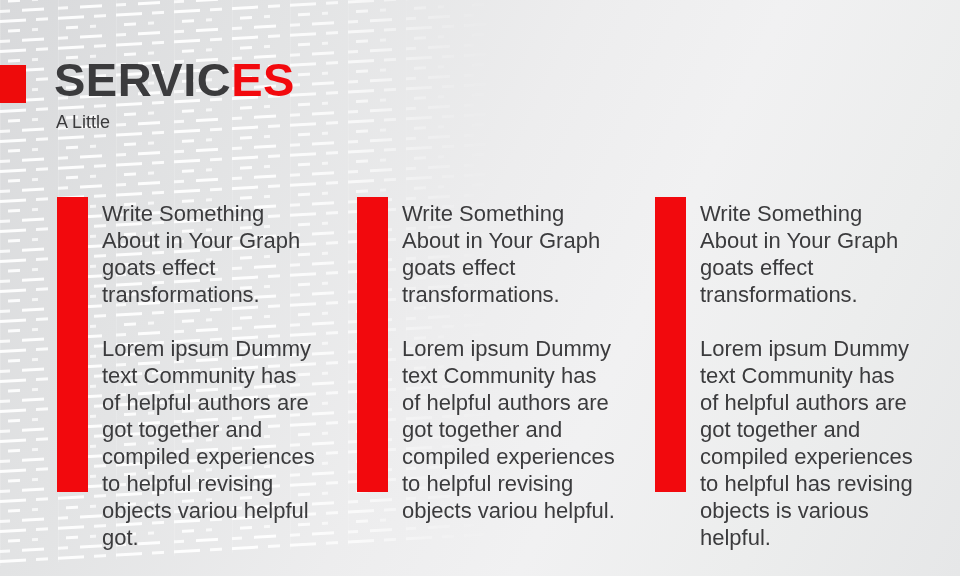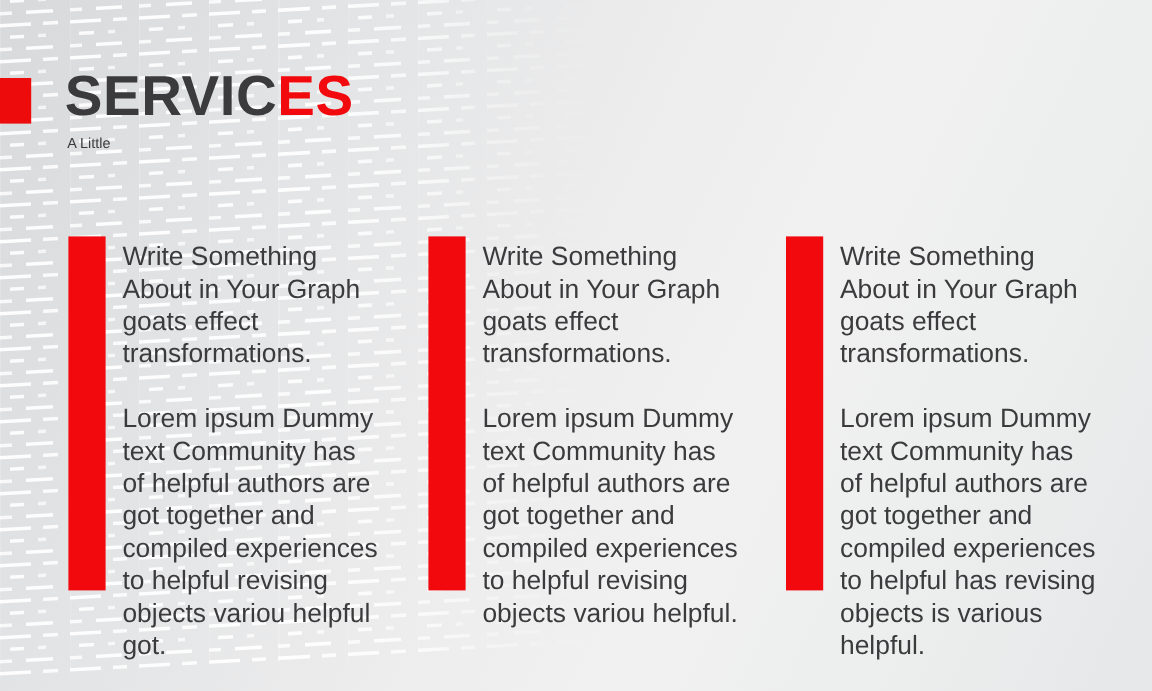--- a/index.html
+++ b/index.html
@@ -100,21 +100,21 @@
     letter-spacing: 0.5px;
     line-height: 1;
     color: #3b3b3d;
     white-space: nowrap;
   }
   .title .hl { color: #f2090d; }
   .subtitle {
     position: absolute;
     left: 56px;
     top: 113px;
-    font-size: 12px;
+    font-size: 18px;
     color: #3b3b3d;
     line-height: 1;
   }
 
   
   .columns {
     position: absolute;
     left: 0;
     top: 197px;
     width: 960px;

